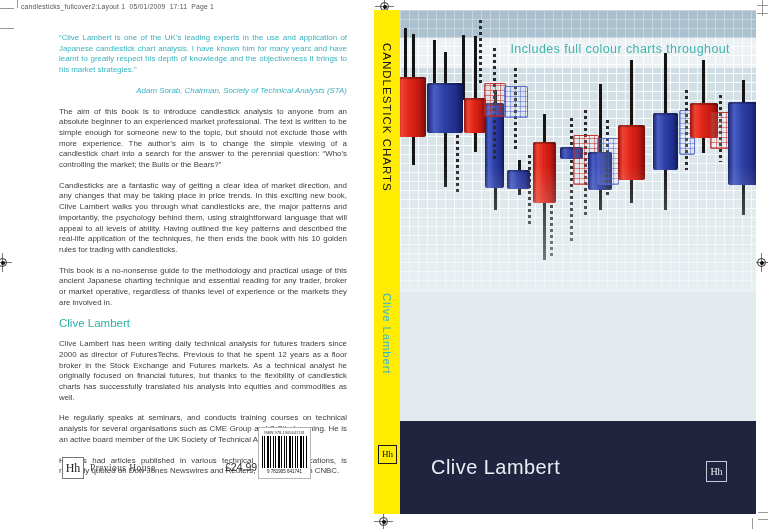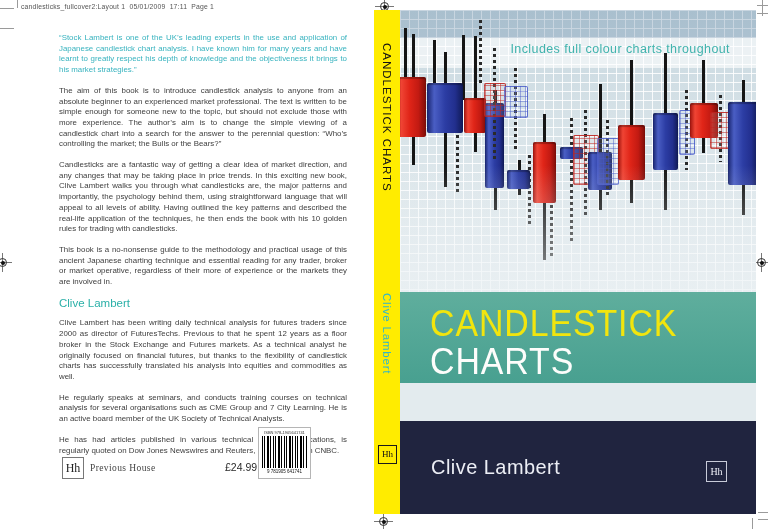--- a/index.html
+++ b/index.html
@@ -118,24 +118,25 @@
       <span class="dot"></span>
     </div>
   <div class="regmark" style="left:-3px;top:257px;">
       <span class="hline"></span>
       <span class="vline"></span>
       <span class="ring"></span>
       <span class="dot"></span>
     </div>
 
   <div class="back-text">
-    <p class="quote">“Stock Lambert is one of the UK’s leading experts in the use and application of Japanese candlestick chart analysis. I have known him for many years and have learnt to greatly respect his depth of knowledge and the objectiveness it brings to his market strategies.”</p>
+    <p class="quote">“Clive Lambert is one of the UK’s leading experts in the use and application of Japanese candlestick chart analysis. I have known him for many years and have learnt to greatly respect his depth of knowledge and the objectiveness it brings to his market strategies.”</p>
+    <p class="quote-attr">Adam Sorab, Chairman, Society of Technical Analysts (STA)</p>
     <p>The aim of this book is to introduce candlestick analysis to anyone from an absolute beginner to an experienced market professional. The text is written to be simple enough for someone new to the topic, but should not exclude those with more experience. The author’s aim is to change the simple viewing of a candlestick chart into a search for the answer to the perennial question: “Who’s controlling the market; the Bulls or the Bears?”</p>
     <p>Candlesticks are a fantastic way of getting a clear idea of market direction, and any changes that may be taking place in price trends. In this exciting new book, Clive Lambert walks you through what candlesticks are, the major patterns and importantly, the psychology behind them, using straightforward language that will appeal to all levels of ability. Having outlined the key patterns and described the real-life application of the techniques, he then ends the book with his 10 golden rules for trading with candlesticks.</p>
-    <p>This book is a no-nonsense guide to the methodology and practical usage of this ancient Japanese charting technique and essential reading for any trader, broker or market operative, regardless of their more of experience or the markets they are involved in.</p>
+    <p>This book is a no-nonsense guide to the methodology and practical usage of this ancient Japanese charting technique and essential reading for any trader, broker or market operative, regardless of thanks level of experience or the markets they are involved in.</p>
     <p class="back-heading">Clive Lambert</p>
     <p>Clive Lambert has been writing daily technical analysis for futures traders since 2000 as director of FuturesTechs. Previous to that he spent 12 years as a floor broker in the Stock Exchange and Futures markets. As a technical analyst he originally focused on financial futures, but thanks to the flexibility of candlestick charts has successfully translated his analysis into equities and commodities as well.</p>
     <p>He regularly speaks at seminars, and conducts training courses on technical analysis for several organisations such as CME Group and 7 City Learning. He is an active board member of the UK Society of Technical Analysts.</p>
     <p>He has had articles published in various technical analysis publications, is regularly quoted on Dow Jones Newswires and Reuters, and appears on CNBC.</p>
   </div>
 
   <div class="hh-box-back">Hh</div>
   <div class="hh-name">Previous House</div>
   <div class="price">£24.99</div>
   <div class="barcode">
@@ -192,23 +193,19 @@
         <div class="candle blue" style="left: 253px; top: 103px; width: 25px; height: 57px;"></div>
         <div class="wick dashed" style="left: 285px; top: 80px; width: 3px; height: 80px;"></div>
         <div class="candle blue-wire" style="left: 279px; top: 100px; width: 14px; height: 43px;"></div>
         <div class="wick" style="left: 302px; top: 50px; width: 3px; height: 93px;"></div>
         <div class="candle red" style="left: 290px; top: 93px; width: 28px; height: 35px;"></div>
         <div class="wick dashed" style="left: 319px; top: 85px; width: 3px; height: 67px;"></div>
         <div class="candle red-wire" style="left: 310px; top: 102px; width: 20px; height: 35px;"></div>
         <div class="wick" style="left: 342px; top: 70px; width: 3px; height: 135px;"></div>
         <div class="candle blue" style="left: 328px; top: 92px; width: 30px; height: 83px;"></div>
       </div>
-    <div class="title-band">
-      <div class="title-line l1">CANDLESTICK</div>
-      <div class="title-line l2">CHARTS</div>
-    </div>
     <div class="navy">
       <div class="cover-author">Clive Lambert</div>
       <div class="hh-box-front">Hh</div>
     </div>
   </div>
 
 </div>
 
 </body></html>

